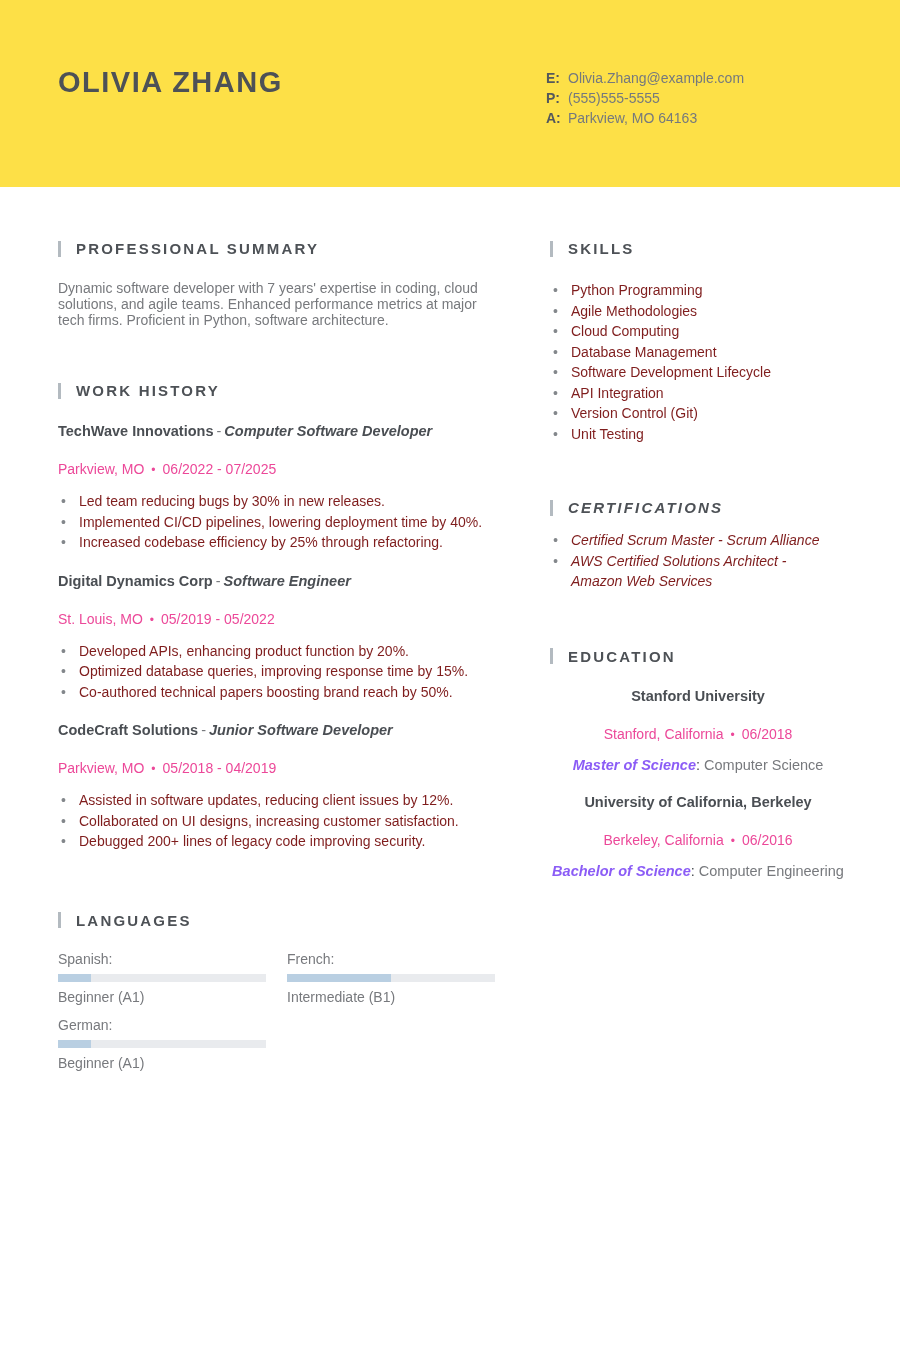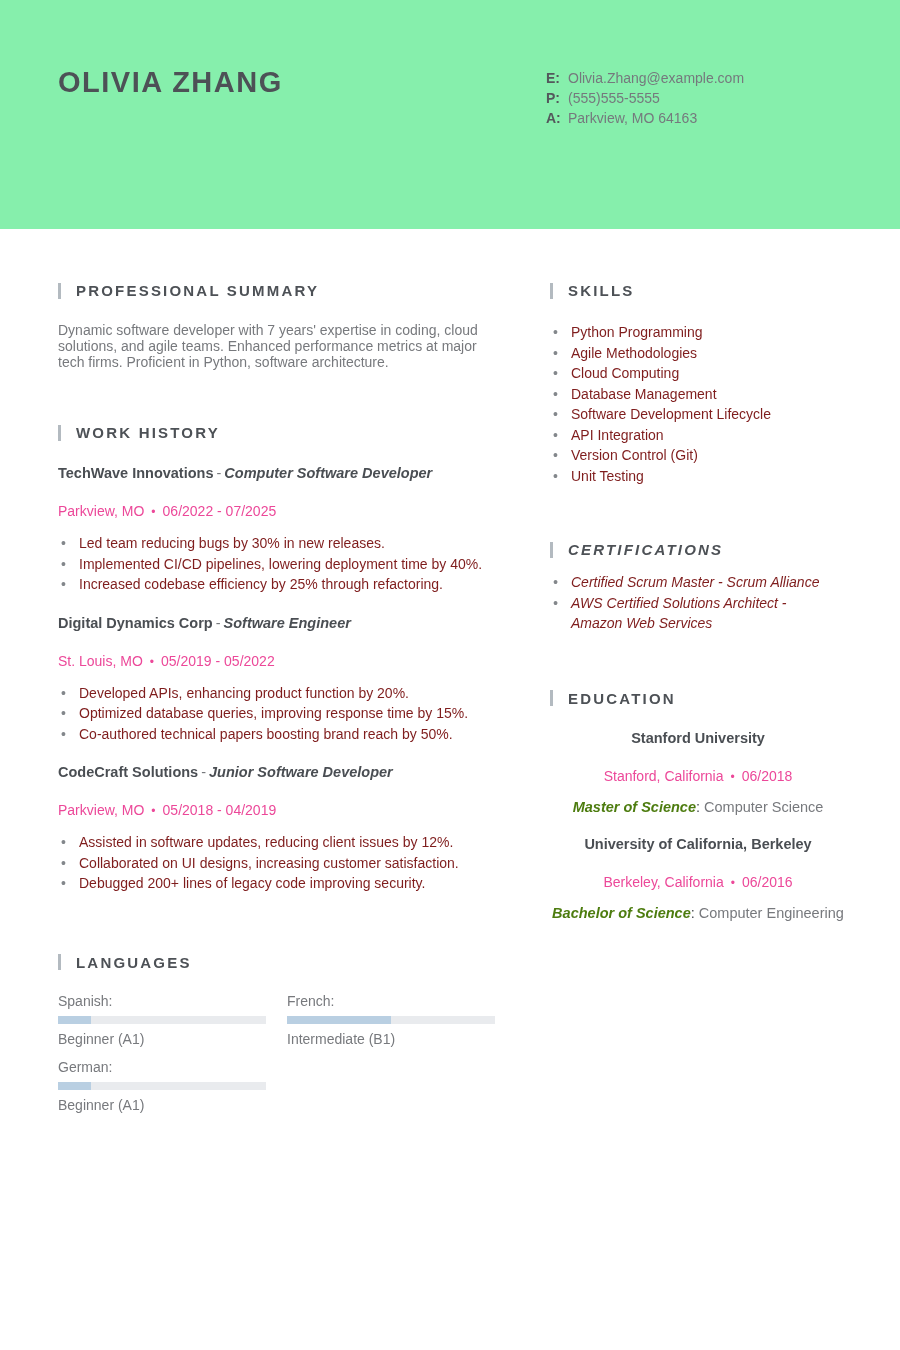--- a/index.html
+++ b/index.html
@@ -5,22 +5,22 @@
   * { margin: 0; padding: 0; box-sizing: border-box; }
   html, body { background: #ffffff; }
   body {
     width: 900px; height: 1350px;
     font-family: "Liberation Sans", sans-serif;
     position: relative;
     overflow: hidden;
   }
   .page-header {
     position: relative;
-    width: 900px; height: 229px;
-    background: #86efac;
+    width: 900px; height: 187px;
+    background: #fde047;
   }
   .candidate-name {
     position: absolute; left: 58px; top: 66px;
     font-size: 29px; font-weight: bold;
     letter-spacing: 1.5px;
     color: #4d5156;
   }
   .contact-block {
     position: absolute; left: 546px; top: 68px;
     font-size: 14px; line-height: 20px;
@@ -92,21 +92,21 @@
   .lang-track { width: 208px; height: 8px; background: #e9ebee; margin-top: 7px; }
   .lang-fill  { height: 8px; background: #b9cfe2; }
   .lang-level { font-size: 14px; color: #77797d; margin-top: 7px; }
 
   .cert-list { width: 272px; }
 
   .edu-entry { margin-top: 23px; text-align: center; }
   .edu-entry + .edu-entry { margin-top: 21px; }
   .school-name { font-size: 14.5px; font-weight: bold; color: #4a4e53; }
   .degree-line { margin-top: 15px; font-size: 14.5px; color: #77797d; }
-  .degree-name { font-weight: bold; font-style: italic; color: #4d7c0f; }
+  .degree-name { font-weight: bold; font-style: italic; color: #8b5cf6; }
   .degree-colon { color: #4a4e53; }
 </style>
 </head>
 <body>
 
 <header class="page-header">
   <h1 class="candidate-name">OLIVIA ZHANG</h1>
   <div class="contact-block">
     <div class="contact-row">
       <span class="contact-label">E:</span><span class="contact-value">Olivia.Zhang@example.com</span>

